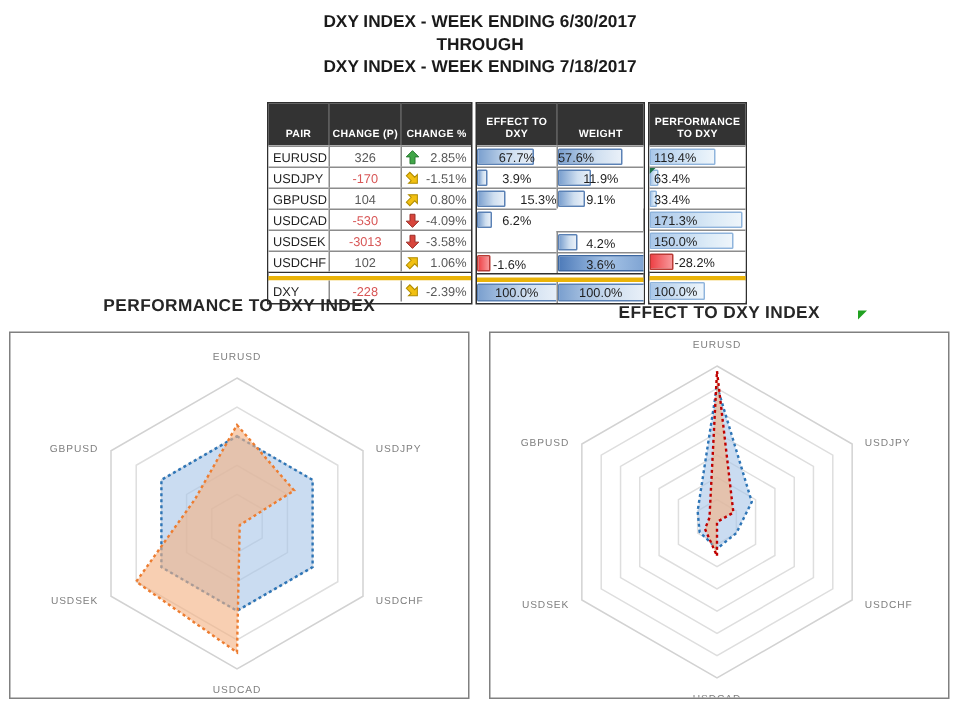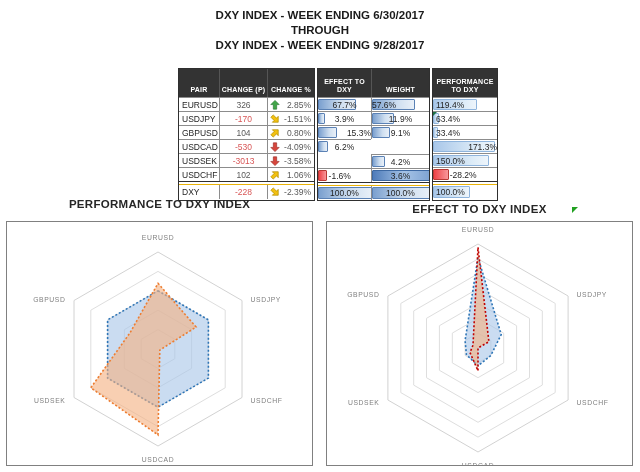--- a/index.html
+++ b/index.html
@@ -7,21 +7,21 @@
     width:640px;height:472px;position:relative;background:#ffffff;
     font-family:"Liberation Sans","DejaVu Sans",sans-serif;overflow:hidden;
   }
   .titles{position:absolute;top:8px;left:0;width:640px;text-align:center;}
   .titles div{font-size:11.5px;font-weight:bold;color:#1a1a1a;line-height:15px;}
   
   #tbl{position:absolute;left:178px;top:68px;display:flex;}
   .tgroup{border:1px solid #2f2f2f;background:#fff;}
   .tgroup + .tgroup{margin-left:2px;}
   .trow{display:flex;}
-  .trow.sep{border-top:1px solid #eab308;margin-top:2px;}
+  .trow.sep{border-top:3px solid #eab308;margin-top:2px;}
   .trow.presep{border-bottom:1px solid #2f2f2f;}
   .cell{box-sizing:border-box;height:14px;position:relative;display:flex;align-items:center;overflow:hidden;background:#fff;}
   .trow + .trow .cell{border-top:1px solid #8c8c8c;}
   .trow.sep .cell{border-top:none;}
   .cell + .cell{border-left:1px solid #8c8c8c;}
   .hcell{box-sizing:border-box;height:28px;background:#333333;color:#ffffff;
     font-size:7px;font-weight:bold;display:flex;align-items:flex-end;justify-content:center;
     text-align:center;padding-bottom:3px;line-height:8px;letter-spacing:.2px;}
   .hcell + .hcell{border-left:1px solid #555;}
   .pairtxt{font-size:8.5px;color:#1f1f1f;padding-left:3px;}
@@ -46,21 +46,21 @@
   #title-right{left:326px;top:203px;}
   #green-marker{position:absolute;left:572px;top:207px;width:0;height:0;
     border-left:6px solid #21a121;border-bottom:6px solid transparent;}
 </style>
 </head>
 <body>
 
 <div class="titles">
   <div>DXY INDEX - WEEK ENDING 6/30/2017</div>
   <div>THROUGH</div>
-  <div>DXY INDEX - WEEK ENDING 9/28/2017</div>
+  <div>DXY INDEX - WEEK ENDING 7/18/2017</div>
 </div>
 
 <div id="tbl">
     <div class="tgroup">
       <div class="trow">
         <div class="hcell" style="width: 40px;">PAIR</div>
         <div class="hcell" style="width: 48px;">CHANGE (P)</div>
         <div class="hcell" style="width: 47px;">CHANGE %</div>
       </div>
       <div class="trow">
@@ -261,21 +261,21 @@
       </div>
       <div class="trow">
         <div class="cell" style="width: 64px;">
           <div class="bar light" style="width:5%"></div>
           <span class="bartxt" style="text-align:left;padding-left:3px;">33.4%</span>
         </div>
       </div>
       <div class="trow">
         <div class="cell" style="width: 64px;">
           <div class="bar light" style="width:94%"></div>
-          <span class="bartxt" style="text-align:right;padding-left:20px;">171.3%</span>
+          <span class="bartxt" style="text-align:left;padding-left:3px;">171.3%</span>
         </div>
       </div>
       <div class="trow">
         <div class="cell" style="width: 64px;">
           <div class="bar light" style="width:85%"></div>
           <span class="bartxt" style="text-align:left;padding-left:3px;">150.0%</span>
         </div>
       </div>
       <div class="trow presep">
         <div class="cell" style="width: 64px;">

